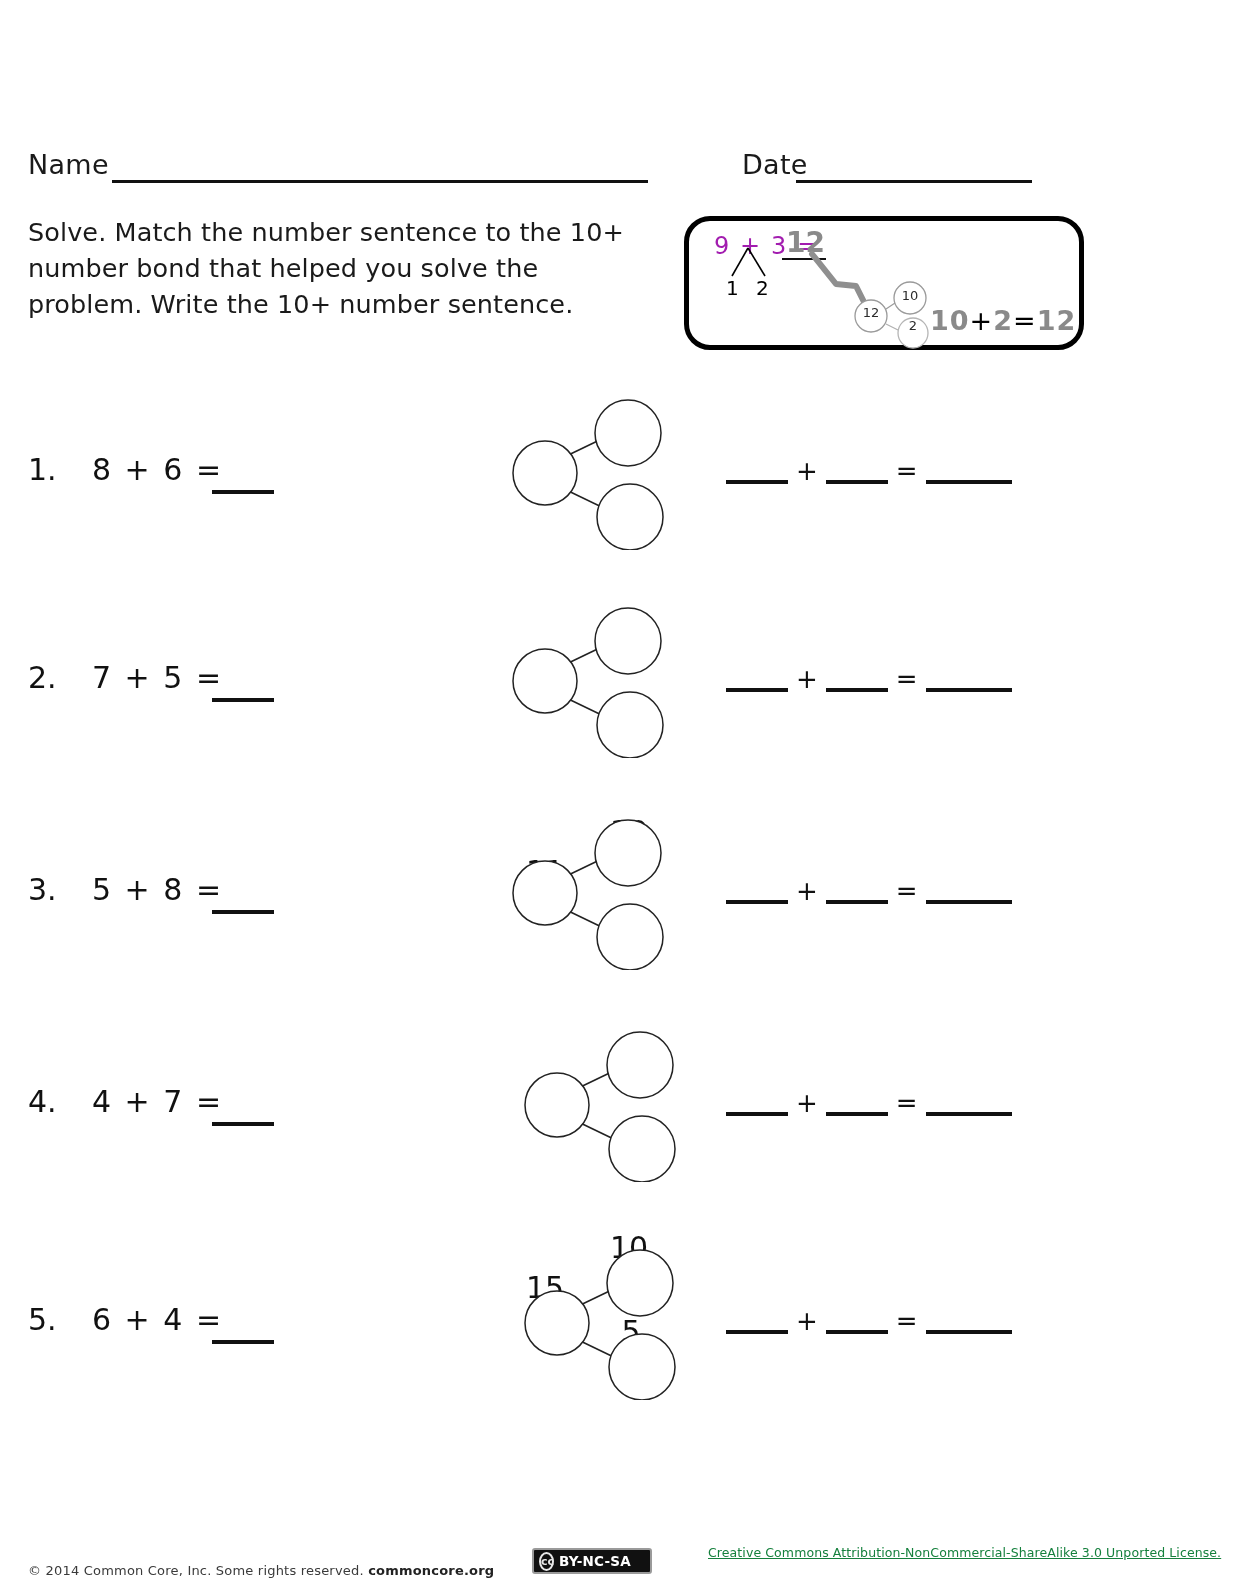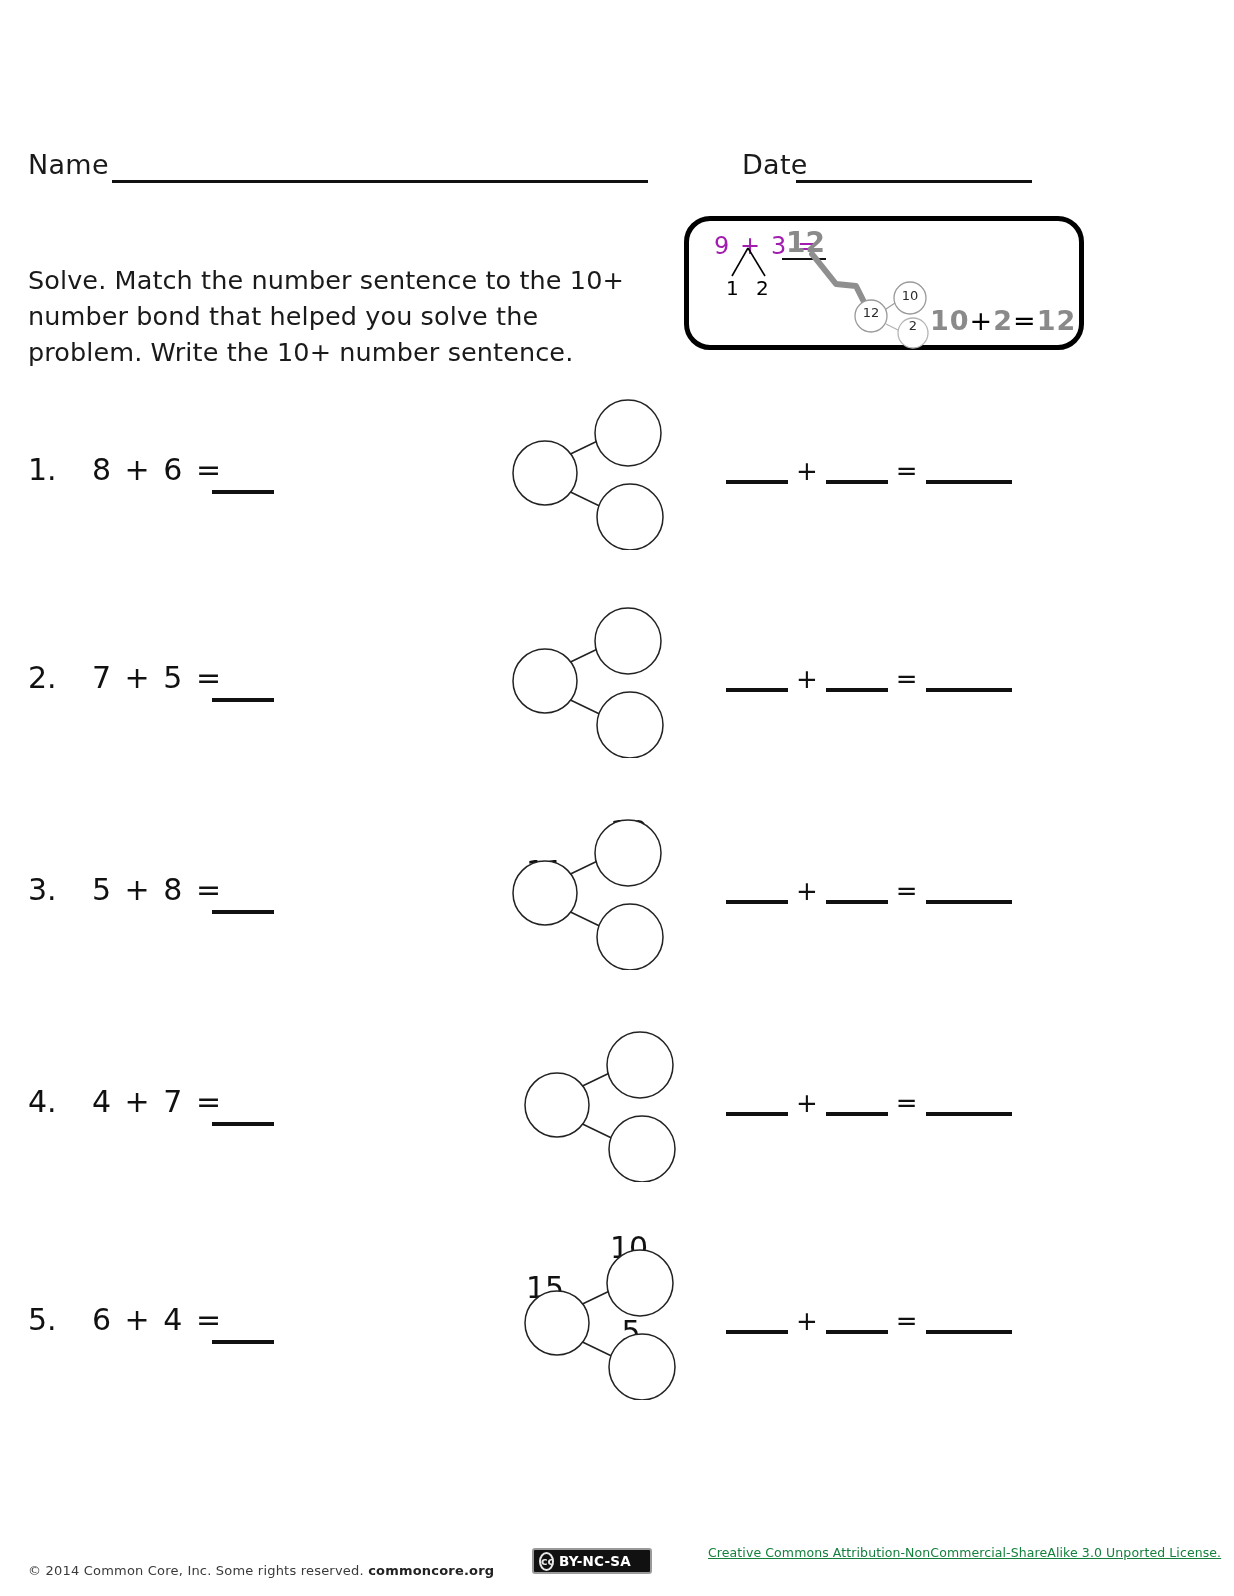--- a/index.html
+++ b/index.html
@@ -41,21 +41,20 @@
 
   
   #instructions {
     position: absolute;
     left: 28px; top: 214px;
     width: 620px;
     font-size: 25.5px;
     line-height: 36px;
     color: #1a1a1a;
     letter-spacing: 0.1px;
-    margin-top: 48px;
   }
 
   
   #example-box {
     position: absolute;
     left: 684px; top: 216px;
     width: 400px; height: 134px;
     border: 5px solid #000000;
     border-radius: 26px;
     box-sizing: border-box;

